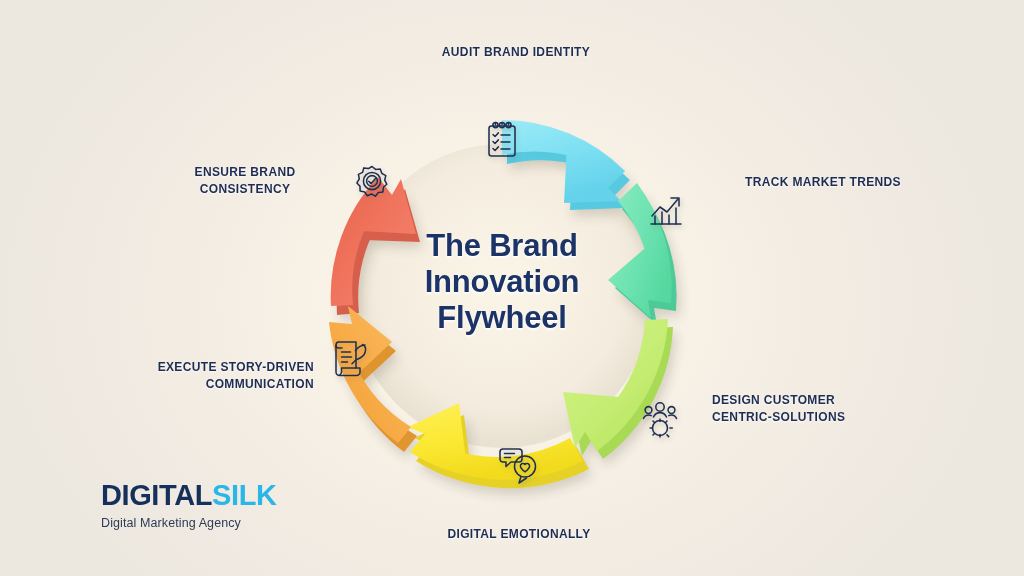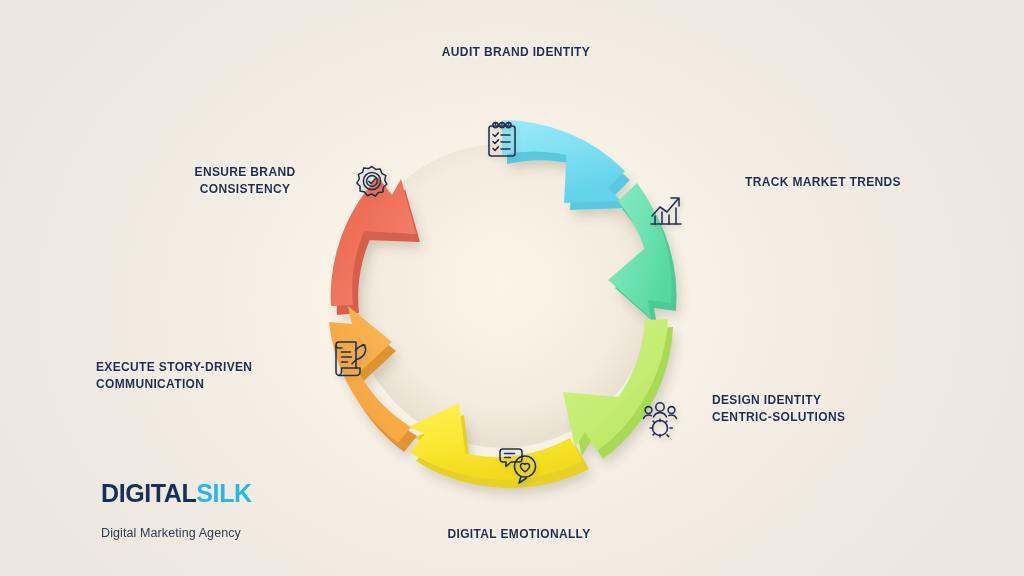--- a/index.html
+++ b/index.html
@@ -34,29 +34,29 @@
     color:#1e2d52; letter-spacing:.35px;
     text-shadow:0 1px 2px rgba(255,255,255,.85);
     white-space:pre-line;
   }
   .lbl.c { text-align:center; }
 
   #label-audit        { left:404px; top:44px;  width:224px; }
   #label-track        { left:718px; top:174px; width:210px; text-align:center; }
   #label-design       { left:712px; top:392px; width:214px; text-align:left; }
   #label-engage       { left:406px; top:526px; width:226px; }
-  #label-execute      { left:96px;  top:359px; width:218px; text-align:left; }
+  #label-execute      { left:96px;  top:359px; width:218px; text-align:right; }
   #label-ensure       { left:156px; top:164px; width:178px; text-align:center; }
 
   
   .logo { position:absolute; left:101px; top:481px; }
-  .logo-word { font-size:25px; font-weight:bold; letter-spacing:-0.4px; line-height:1; }
+  .logo-word { font-size:29px; font-weight:bold; letter-spacing:-0.4px; line-height:1; }
   .logo-word .p1 { color:#16305c; }
   .logo-word .p2 { color:#29b6e8; }
-  .logo-tag { margin-top:20px; font-size:12.5px; color:#2d3b55; letter-spacing:.1px; }
+  .logo-tag { margin-top:6px; font-size:12.5px; color:#2d3b55; letter-spacing:.1px; }
 
   
   .icn { fill:none; stroke:#1d2f52; stroke-width:1.55; stroke-linecap:round; stroke-linejoin:round; }
 </style>
 </head>
 <body>
 
 <div id="stage">
 
   <div class="wheel">
@@ -225,24 +225,29 @@
         <g transform="translate(-17,-17)" filter="url(#tinyShadow)">
           <path class="icn" d="M17 1.5l3.6 2.9 4.6-.4 1.6 4.3 4 2.3-1.1 4.5 2.1 4.1-3.4 3.1-.5 4.6-4.6.7-2.9 3.6L16.6 29l-4.3 1.8-2.6-3.8-4.6-1.1-.1-4.6-3.1-3.4 2.4-4L3.4 9.4l4.2-2 1.2-4.5 4.6.7z"></path>
           <circle class="icn" cx="17" cy="16" r="8.6"></circle>
           <circle class="icn" cx="17" cy="16" r="5.4"></circle>
           <path class="icn" d="M13.8 16.2l2.3 2.4 4.4-5"></path>
         </g>
       </g>
     </svg>
   </div>
 
+  <div class="center-title">
+    <div>The Brand</div>
+    <div>Innovation</div>
+    <div>Flywheel</div>
+  </div>
 
   <div class="lbl c" id="label-audit">AUDIT BRAND IDENTITY</div>
   <div class="lbl" id="label-track">TRACK MARKET TRENDS</div>
-  <div class="lbl" id="label-design">DESIGN IDENTITY
+  <div class="lbl" id="label-design">DESIGN CUSTOMER
 CENTRIC-SOLUTIONS</div>
   <div class="lbl c" id="label-engage">DIGITAL EMOTIONALLY</div>
   <div class="lbl c" id="label-execute">EXECUTE STORY-DRIVEN
 COMMUNICATION</div>
   <div class="lbl c" id="label-ensure">ENSURE BRAND
 CONSISTENCY</div>
 
   <div class="logo">
     <div class="logo-word"><span class="p1">DIGITAL</span><span class="p2">SILK</span></div>
     <div class="logo-tag">Digital Marketing Agency</div>

